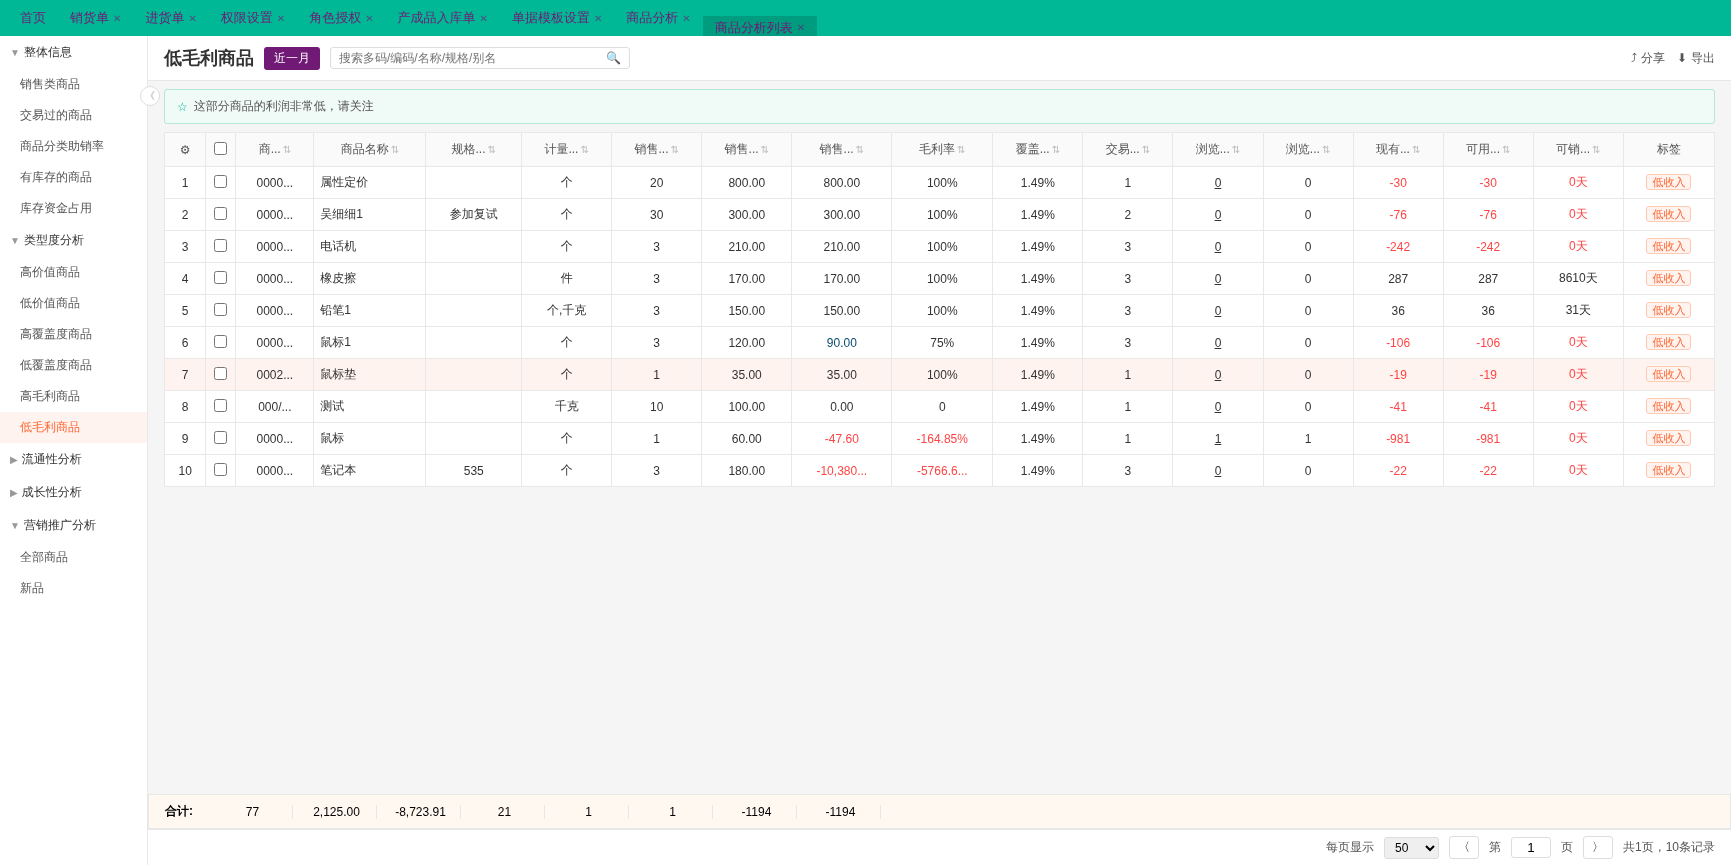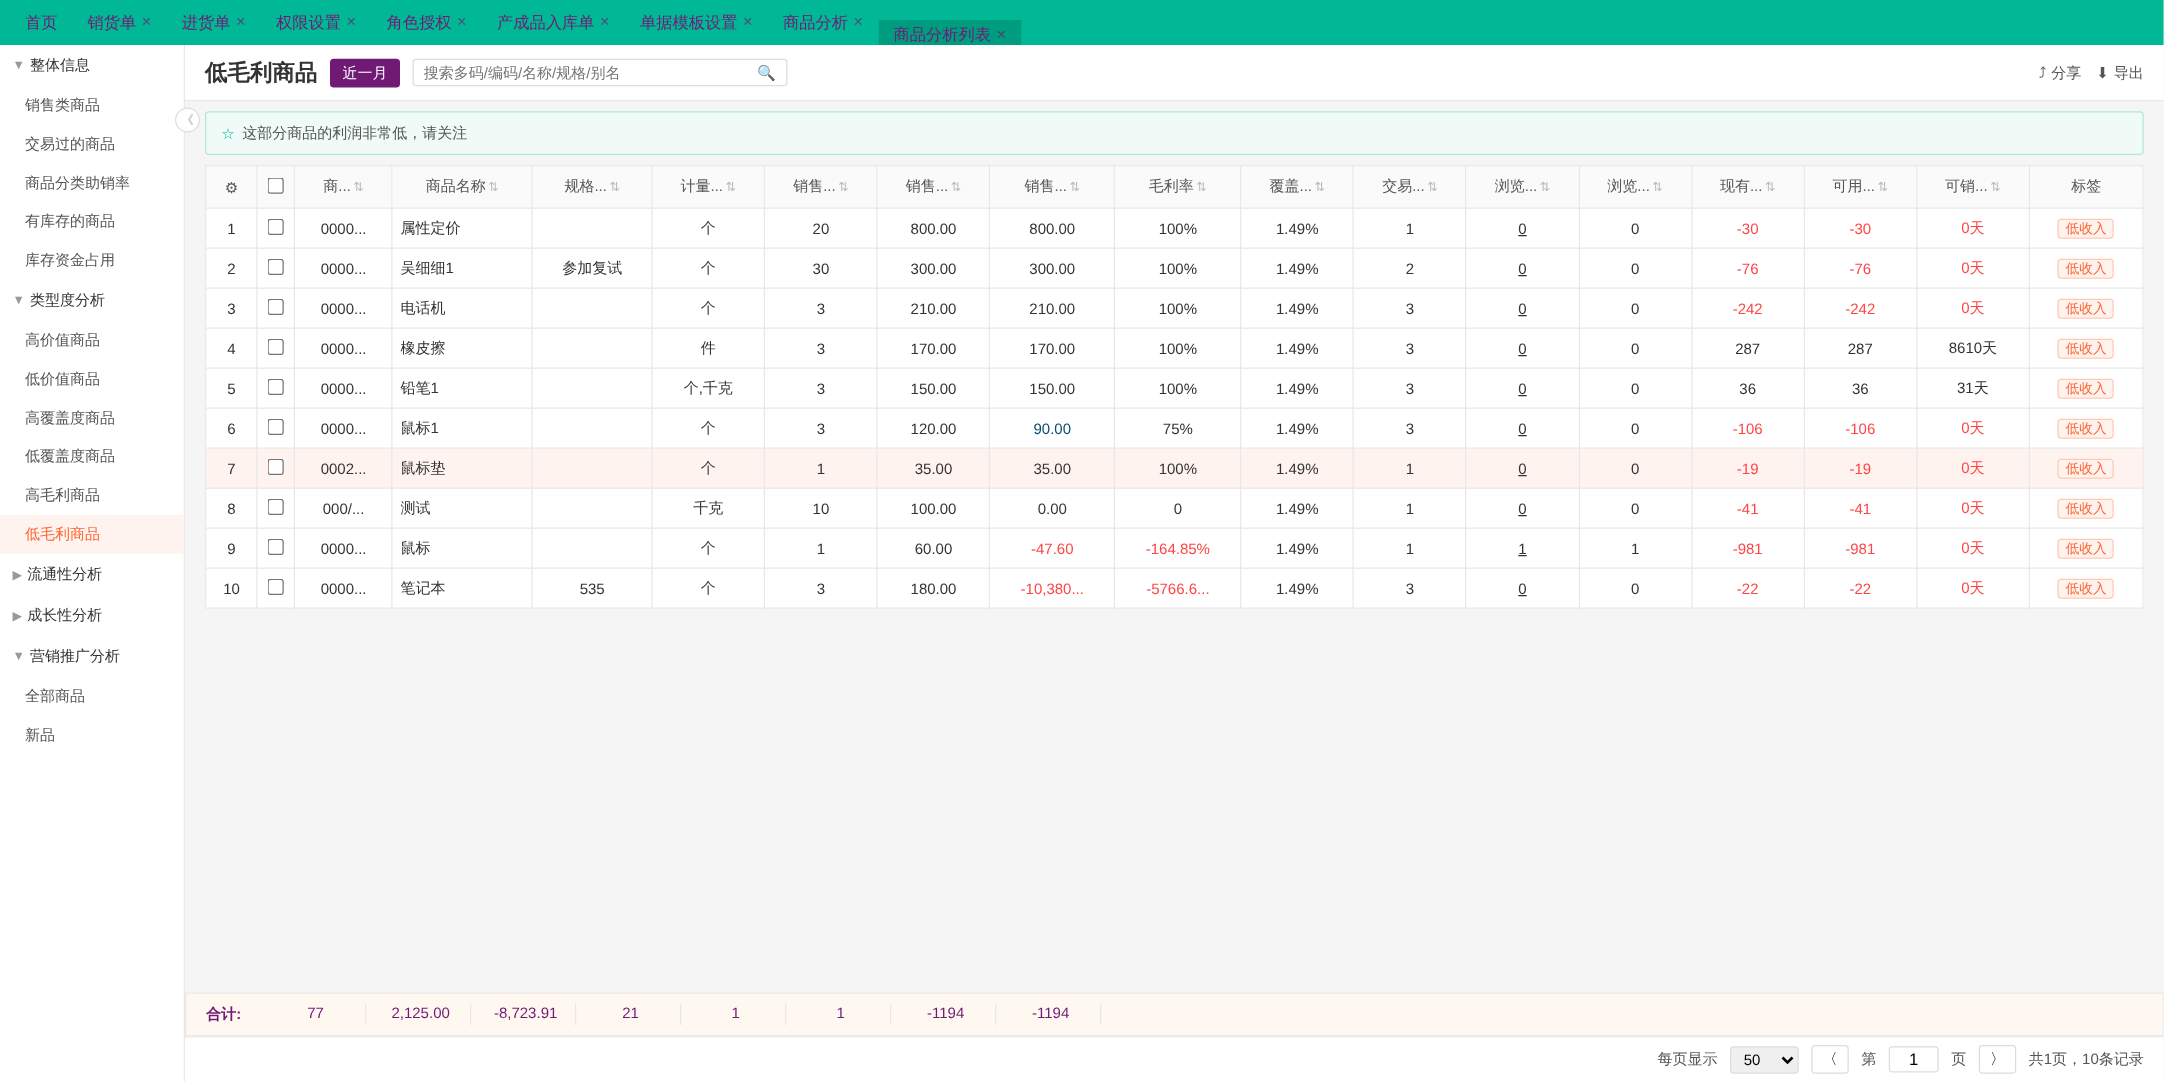--- a/index.html
+++ b/index.html
@@ -177,22 +177,23 @@
       padding: 1px 5px;
       font-size: 11px;
     }
     
     
     .table-footer {
       background: #fff8f0;
       border: 1px solid #e8e8e8;
       padding: 8px 16px;
       display: flex;
-      font-size: 12px;
-      color: #701a75;
+      align-items: center;
+      font-size: 12px;
+      color: #000000;
     }
     .footer-label { margin-right: 20px; font-weight: bold; }
     .footer-values {
       display: flex;
       gap: 4px;
     }
     .footer-cell {
       text-align: center;
       padding: 0 8px;
       border-right: 1px solid #e8e8e8;

